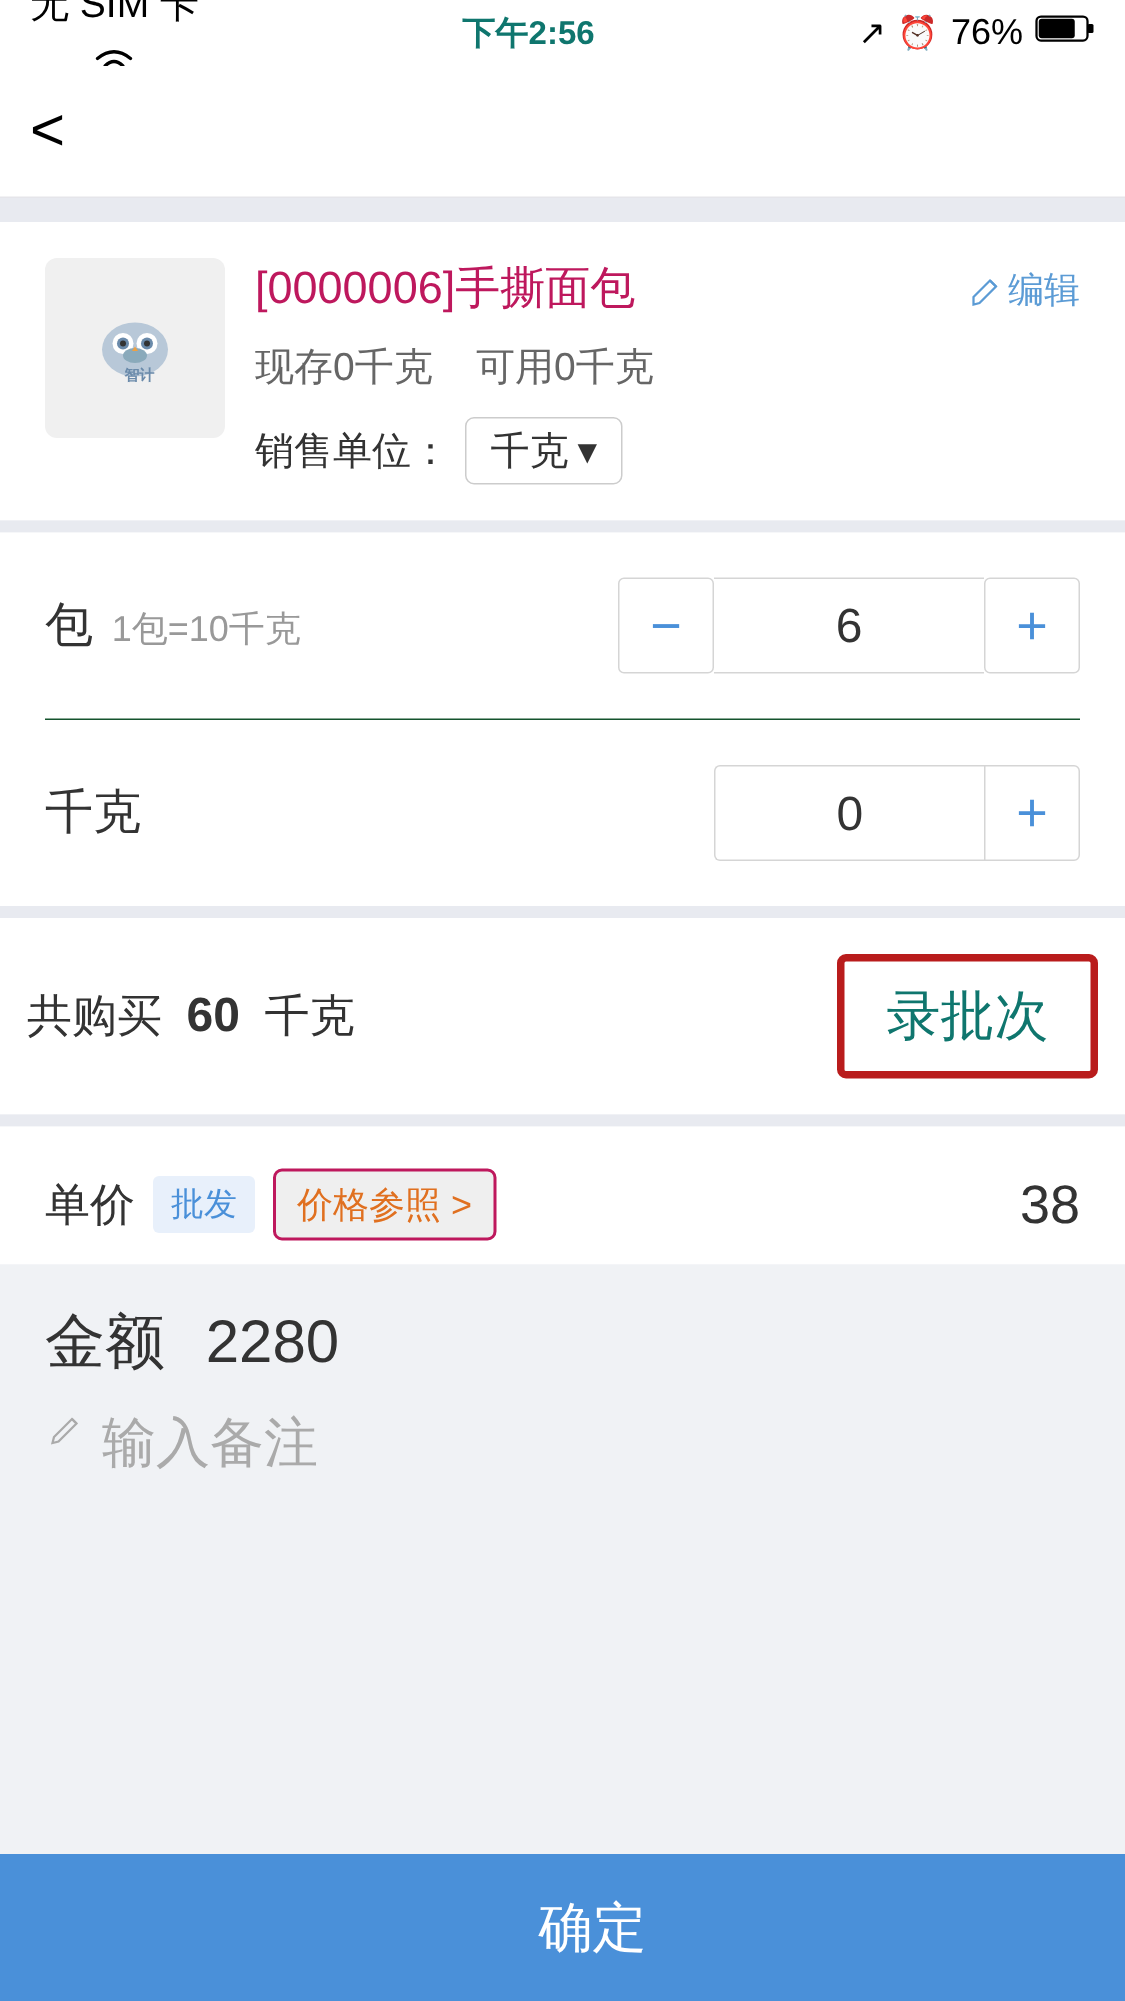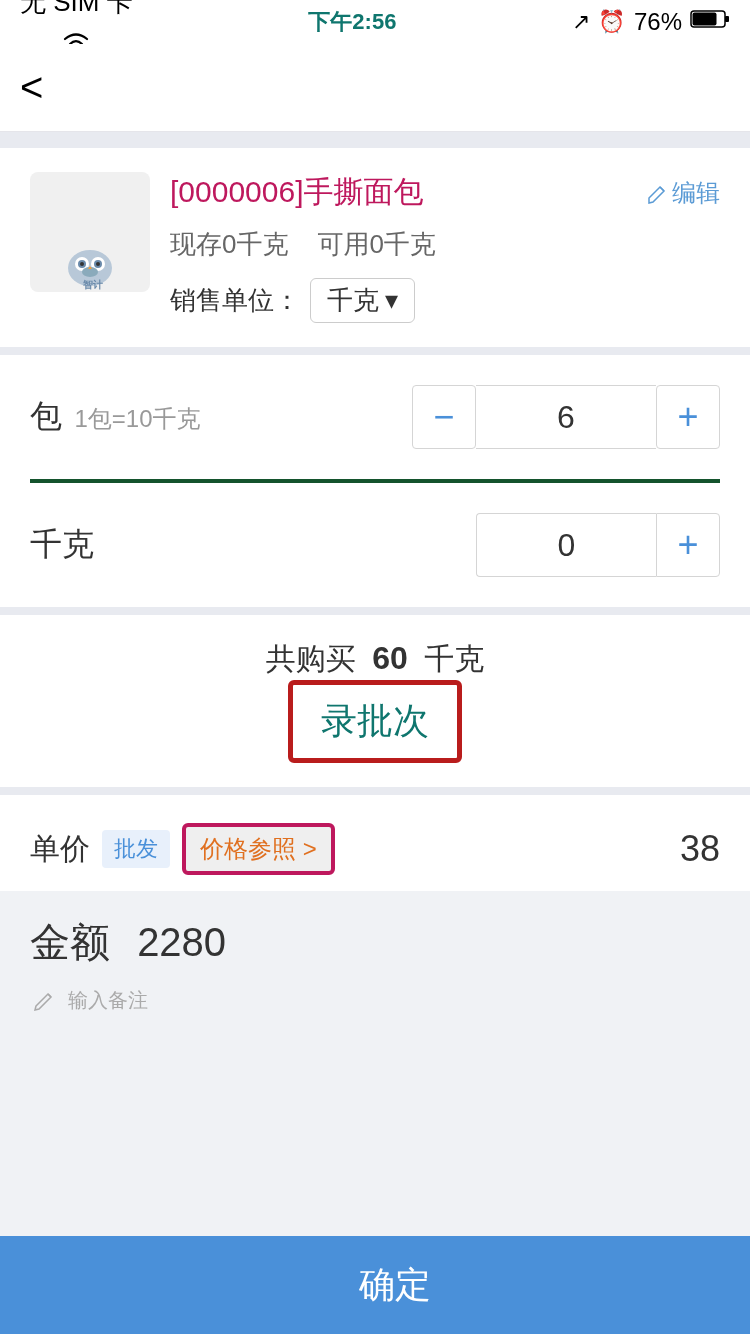--- a/index.html
+++ b/index.html
@@ -80,21 +80,21 @@
       display: flex;
       align-items: flex-start;
       gap: 20px;
     }
     .product-image {
       width: 120px;
       height: 120px;
       background: #f0f0f0;
       border-radius: 8px;
       display: flex;
-      align-items: flex-end;
+      align-items: center;
       justify-content: center;
       flex-shrink: 0;
     }
     .product-image svg {
       width: 70px;
       height: 50px;
     }
     .product-info {
       flex: 1;
     }
@@ -149,21 +149,21 @@
       height: 8px;
       background: #e8eaf0;
     }
 
     
     .input-row {
       display: flex;
       align-items: center;
       justify-content: space-between;
       padding: 30px 0;
-      border-bottom: 4px solid #14532d;
+      border-bottom: 1px solid #14532d;
     }
     .input-row:last-child {
       border-bottom: none;
     }
     .row-label {
       font-size: 32px;
       color: #333;
     }
     .row-sublabel {
       font-size: 24px;
@@ -214,21 +214,20 @@
       border-left: 1px solid #d5d5d5;
     }
 
     
     .total-row {
       background: #fff;
       padding: 24px 18px;
       display: flex;
       align-items: center;
       justify-content: space-between;
-      flex-direction: column;
     }
     .total-text {
       font-size: 30px;
       color: #333;
     }
     .total-text .total-num {
       font-size: 32px;
       font-weight: 600;
       color: #333;
     }
@@ -261,21 +260,21 @@
       color: #333;
     }
     .price-tag-badge {
       background: #e8f0fb;
       color: #4a90d9;
       border-radius: 4px;
       padding: 4px 12px;
       font-size: 22px;
     }
     .price-ref-btn {
-      border: 4px solid #be185d;
+      border: 2px solid #be185d;
       border-radius: 6px;
       padding: 6px 14px;
       font-size: 24px;
       color: #e07020;
       display: flex;
       align-items: center;
       gap: 4px;
       cursor: pointer;
     }
     .price-value {
@@ -290,23 +289,23 @@
       padding: 24px 30px 16px;
     }
     .amount-row {
       font-size: 40px;
       color: #333;
       font-weight: 500;
       margin-bottom: 16px;
     }
     .note-row {
       display: flex;
-      align-items: flex-end;
+      align-items: flex-start;
       gap: 10px;
-      font-size: 20px;
+      font-size: 36px;
       color: #aaa;
     }
 
     
     .main-content {
       flex: 1;
       background: #f0f2f5;
     }
 
     

